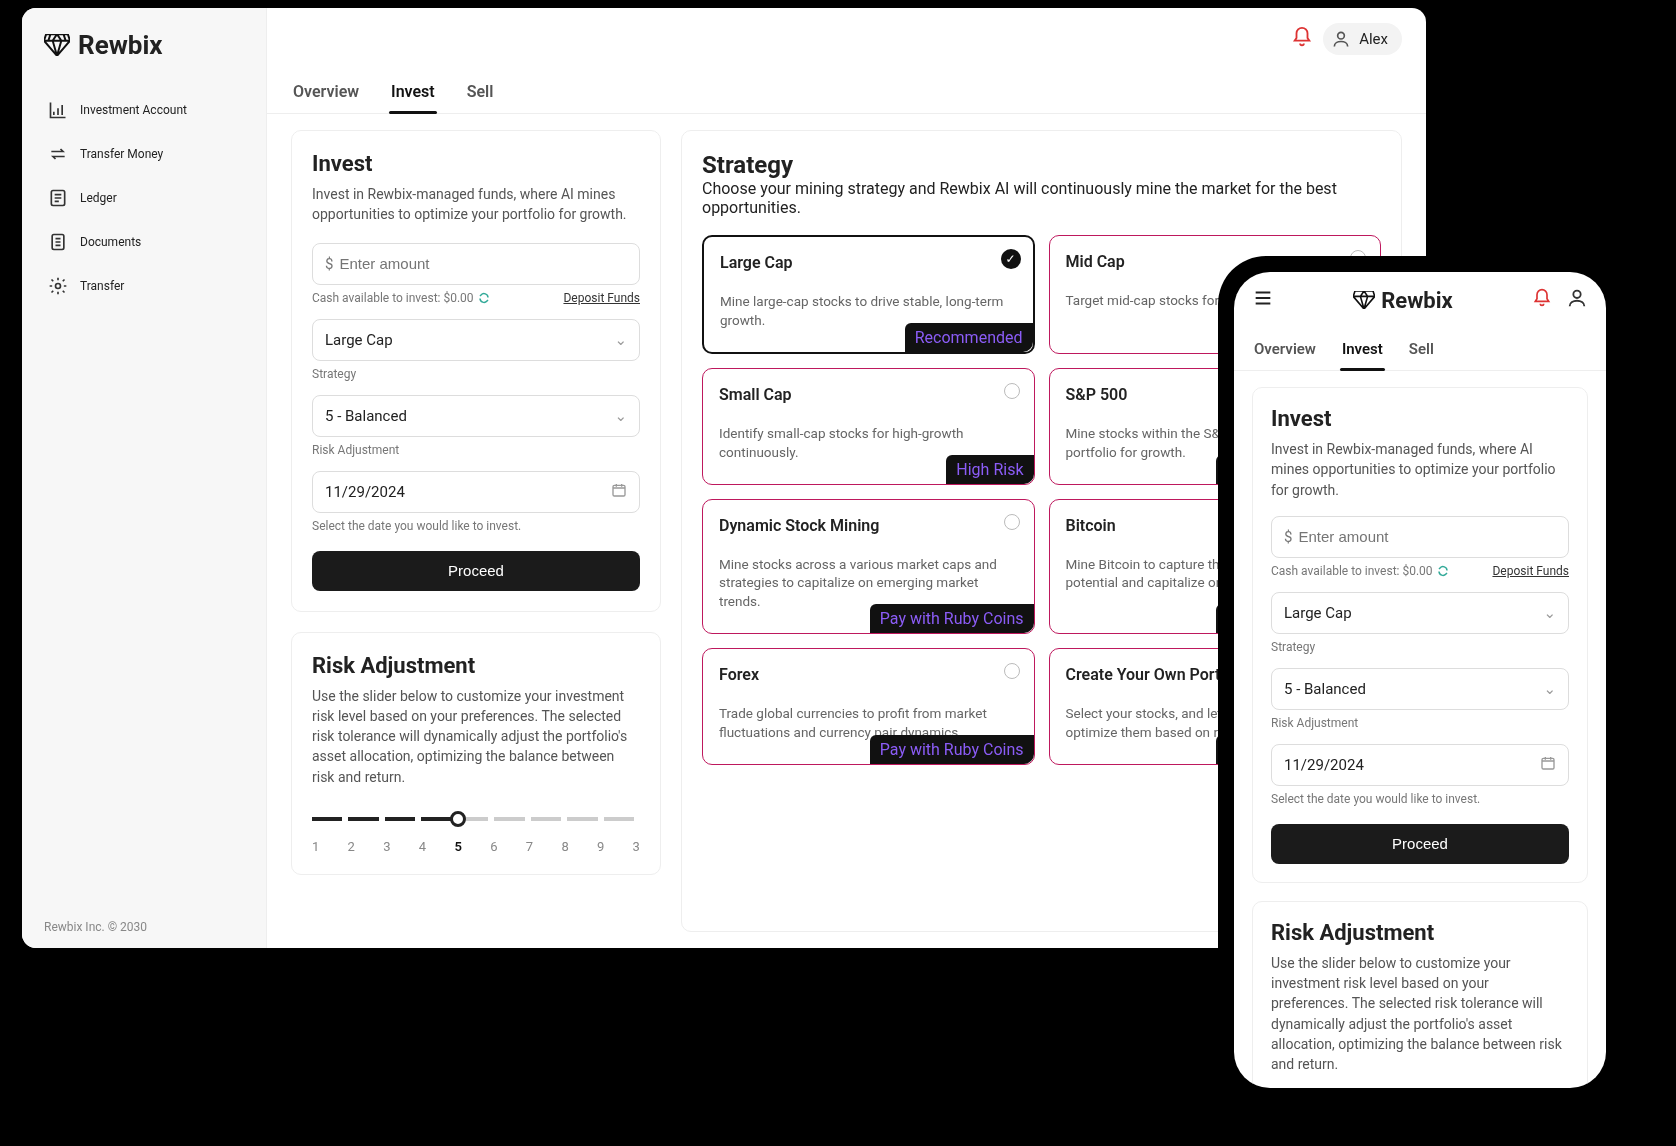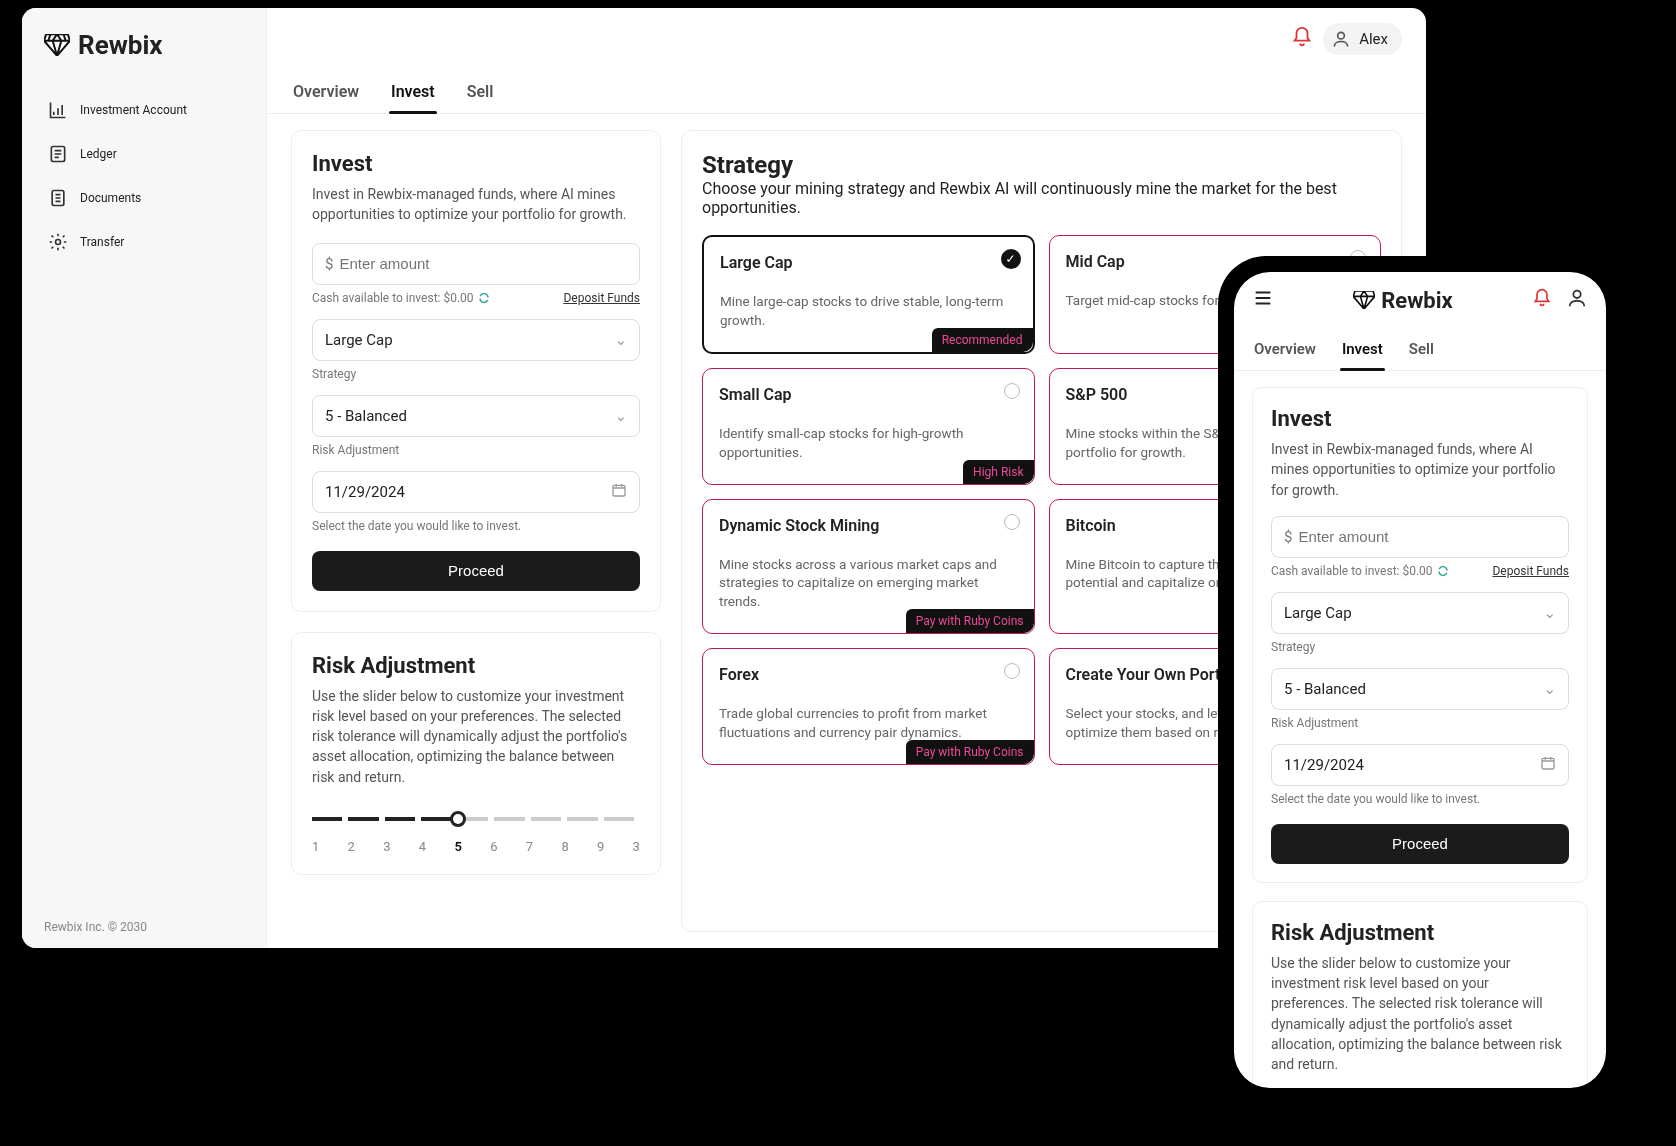--- a/index.html
+++ b/index.html
@@ -223,21 +223,21 @@
     align-items: center; justify-content: center;
   }
   .strat.selected .check { display: flex; }
   .strat .check::after {
     content: "✓"; color: #fff; font-size: 12px;
   }
   .strat .name { font-weight: 600; font-size: 16px; margin-bottom: 6px; }
   .strat .desc { font-size: 13.5px; color: #666; line-height: 1.4; margin-top: 20px; }
   .strat .tag {
     position: absolute; right: 0; bottom: 0;
-    background: #111; color: #ec4899; font-size: 12px;
+    background: #111; color: #8b5cf6; font-size: 16px;
     padding: 5px 10px; border-radius: 0 0 10px 0;
     border-top-left-radius: 6px;
   }
 
   
   .phone {
     position: absolute;
     top: 256px;
     left: 1218px;
     width: 404px;
@@ -286,20 +286,26 @@
         </svg>
       <span>Rewbix</span>
     </div>
     <div class="side-items">
       <div class="side-item">
         <svg viewBox="0 0 24 24" fill="none" stroke="#333" stroke-width="2">
             <path d="M3 3v18h18"></path>
             <path d="M7 14v4M12 10v8M17 6v12"></path>
           </svg>
         <span>Investment Account</span>
+      </div>
+      <div class="side-item">
+        <svg viewBox="0 0 24 24" fill="none" stroke="#333" stroke-width="2">
+            <path d="M4 9h14l-3-3M20 15H6l3 3"></path>
+          </svg>
+        <span>Transfer Money</span>
       </div>
       <div class="side-item">
         <svg viewBox="0 0 24 24" fill="none" stroke="#333" stroke-width="2">
             <rect x="4" y="3" width="16" height="18" rx="2"></rect>
             <path d="M8 8h8M8 12h8M8 16h5"></path>
           </svg>
         <span>Ledger</span>
       </div>
       <div class="side-item">
         <svg viewBox="0 0 24 24" fill="none" stroke="#333" stroke-width="2">
@@ -431,21 +437,21 @@
             <div class="tag">Recommended</div>
           </div>
           <div class="strat">
             <div class="radio"></div>
             <div class="name">Mid Cap</div>
             <div class="desc">Target mid-cap stocks for growth and potential.</div>
           </div>
           <div class="strat">
             <div class="radio"></div>
             <div class="name">Small Cap</div>
-            <div class="desc">Identify small-cap stocks for high-growth opportunities.</div>
+            <div class="desc">Identify small-cap stocks for high-growth continuously.</div>
             <div class="tag">High Risk</div>
           </div>
           <div class="strat">
             <div class="radio"></div>
             <div class="name">S&amp;P 500</div>
             <div class="desc">Mine stocks within the S&amp;P 500 to optimize your portfolio for growth.</div>
             <div class="tag">Pay with Ruby Coins</div>
           </div>
           <div class="strat">
             <div class="radio"></div>

